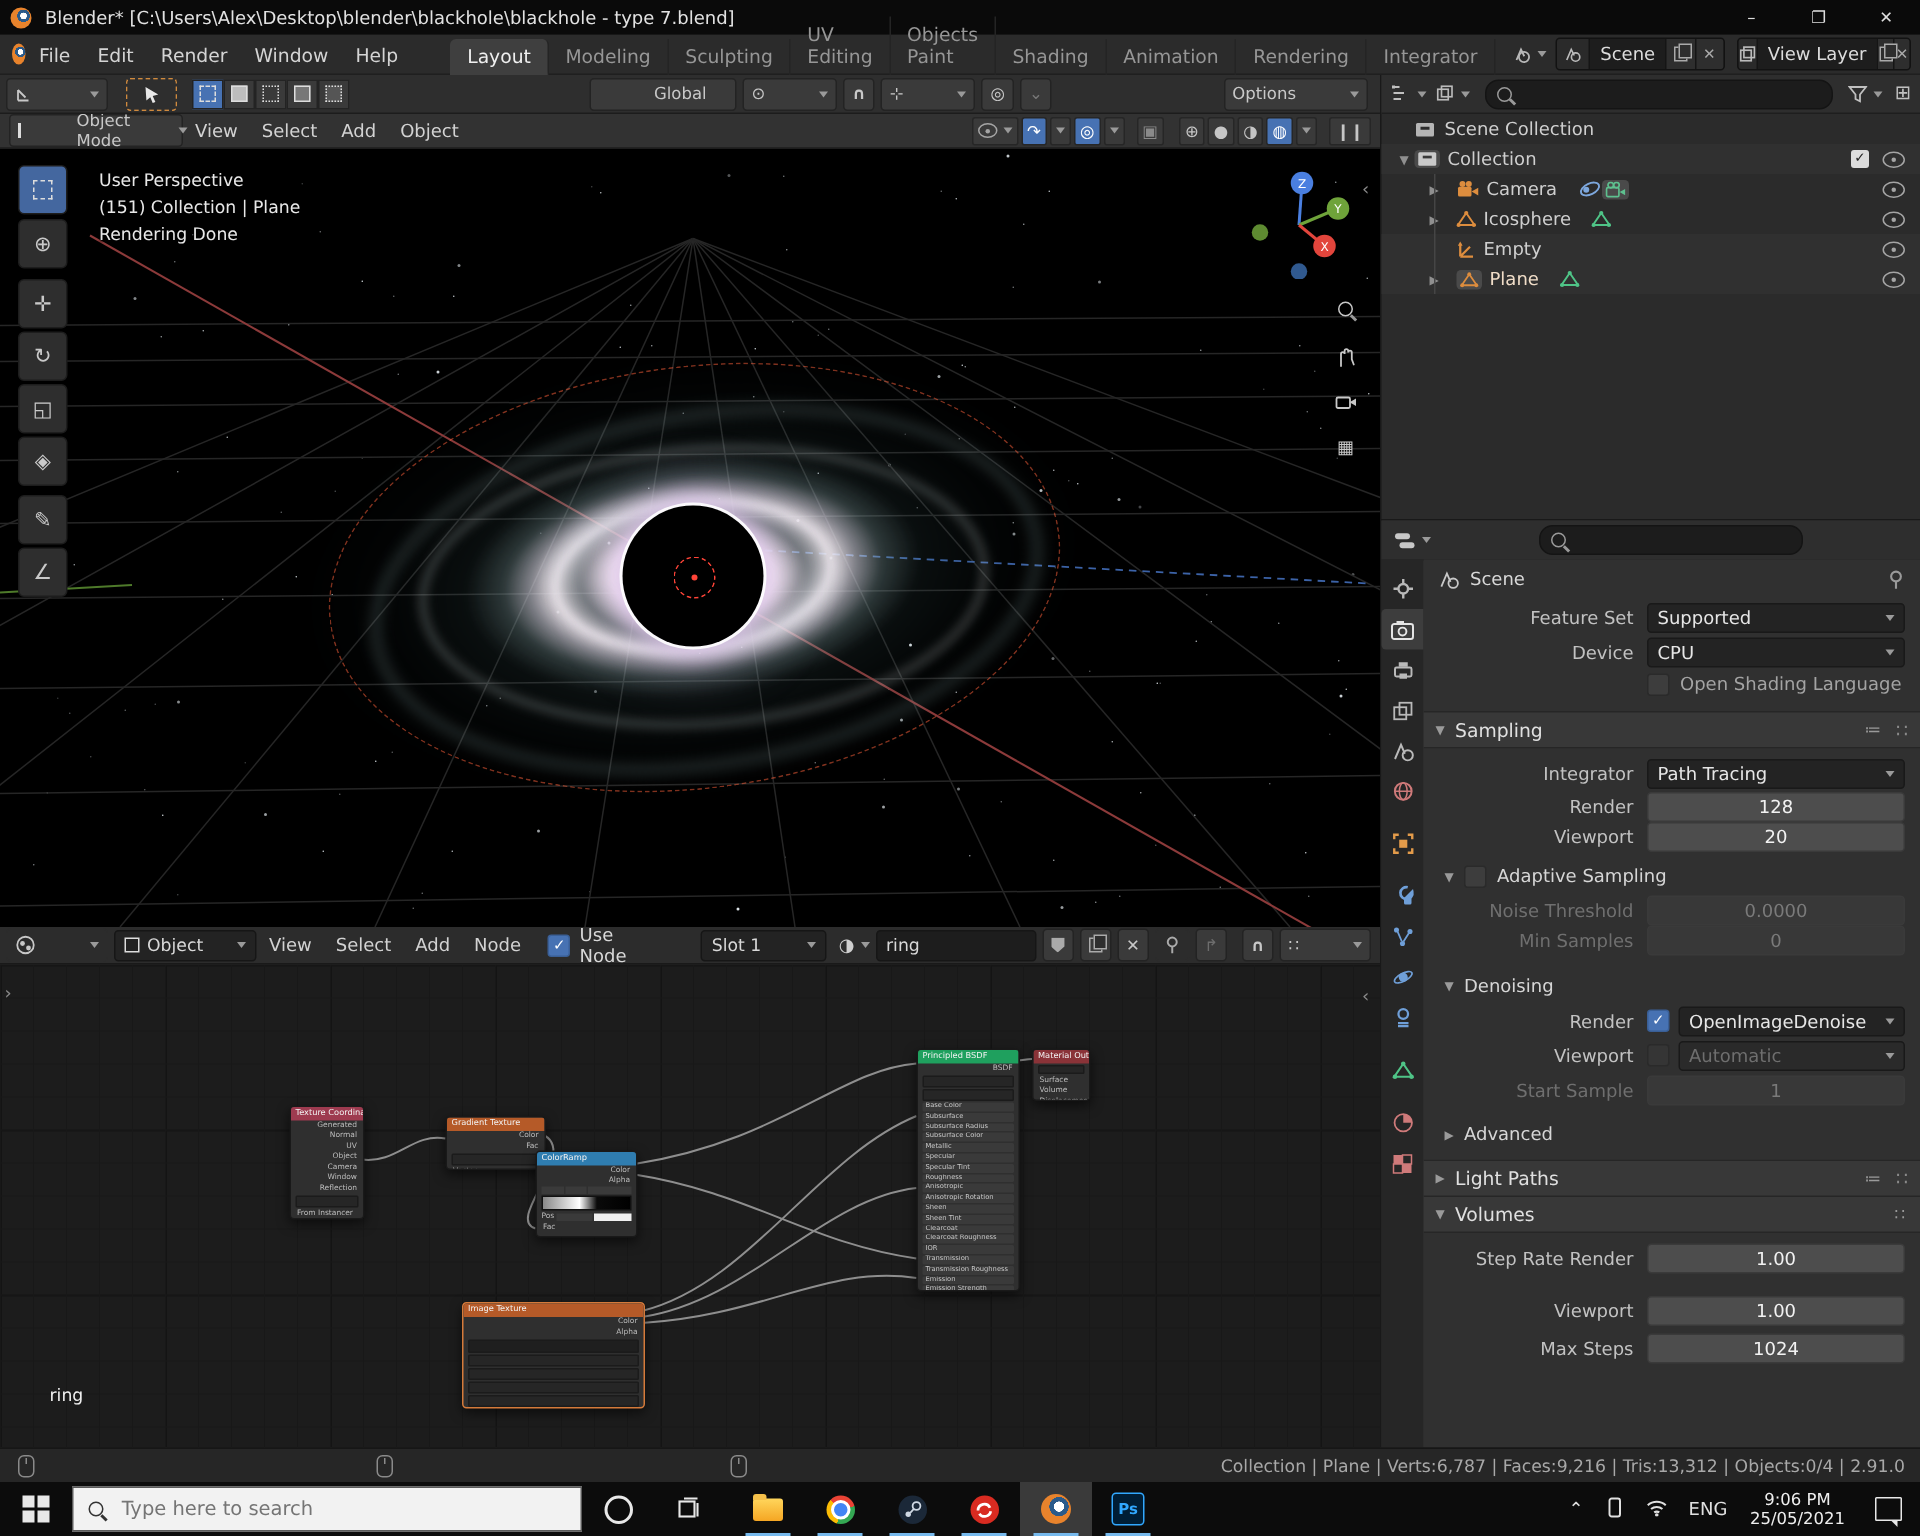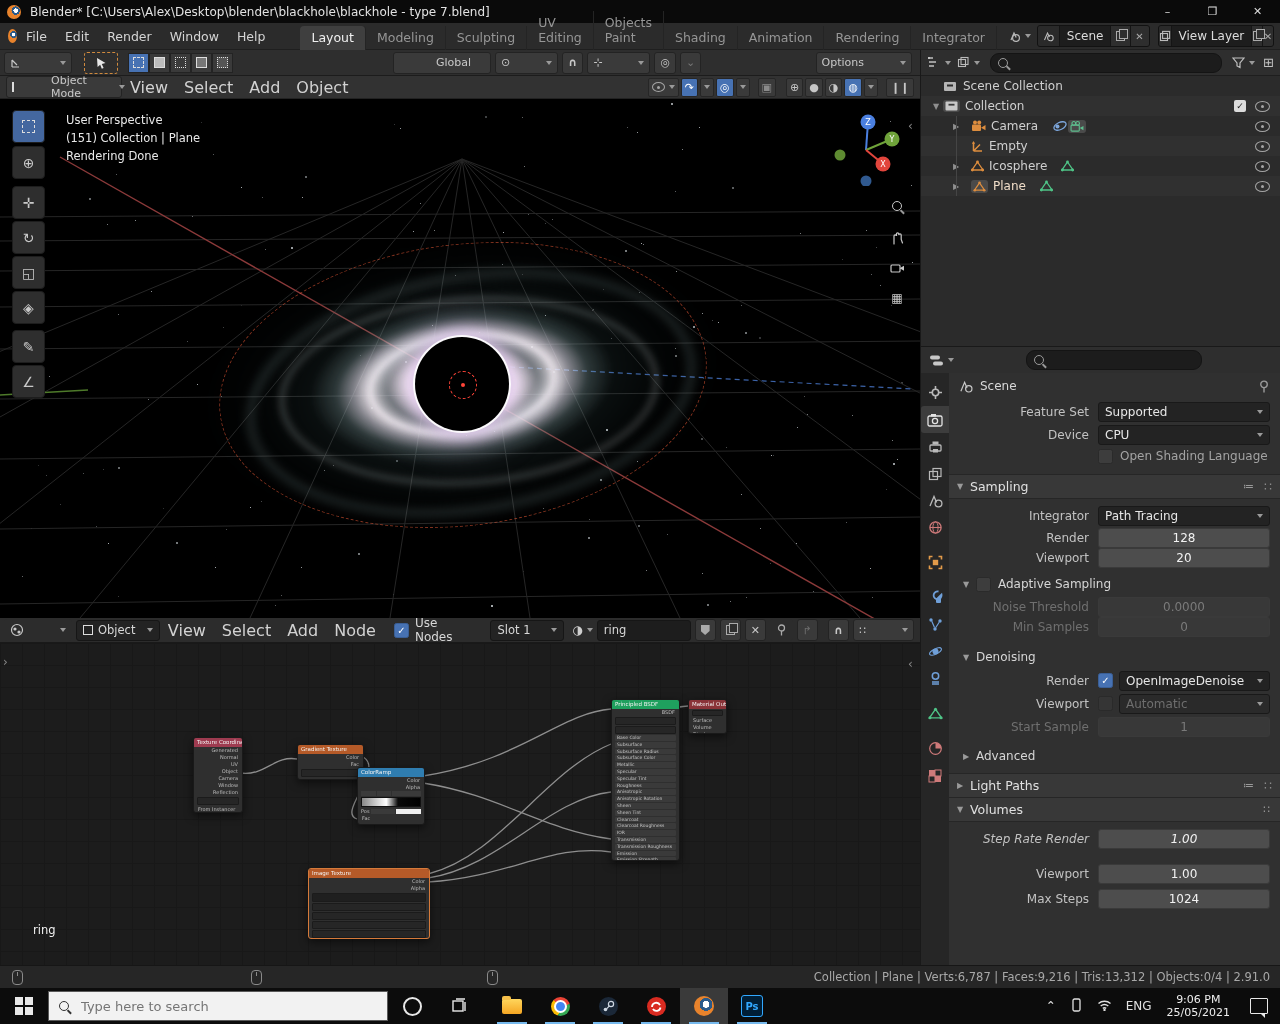--- a/index.html
+++ b/index.html
@@ -32,21 +32,21 @@
   .seg{display:flex;margin-left:10px;}
   .seg .s{width:19px;height:18px;background:#3a3a3a;border:1px solid #232323;display:flex;align-items:center;justify-content:center;}
   .seg .s.on{background:#4772b3;}
   .sq{width:9px;height:9px;border:1px dashed #ddd;}
   .sq.f{border-style:solid;background:#bdbdbd;}
   .sq.c{border-style:solid;}
   .sq.d{border-style:dotted;}
   
   #viewport{left:0;top:76px;width:920px;height:542px;background:#000;overflow:hidden;}
   #vp-header{left:0;top:0;width:920px;height:23px;background:#323232;display:flex;align-items:center;z-index:30;border-bottom:1px solid #222;box-sizing:border-box;}
-  .hmenu{padding:0 8px;color:#d2d2d2;font-size:16px;}
+  .hmenu{padding:0 8px;color:#d2d2d2;font-size:12px;}
   .hbtn{height:17px;display:flex;align-items:center;justify-content:center;background:#3a3a3a;border:1px solid #262626;border-radius:2px;margin-left:2px;padding:0 3px;color:#c6c6c6;font-size:11px;}
   .hbtn.on{background:#4772b3;color:#fff;}
   #vp-grid{left:0;top:23px;z-index:1;}
   #stars{left:0;top:0;width:920px;height:542px;z-index:0;}
   .star{position:absolute;background:#dfe6ea;border-radius:50%;}
   #bh{left:462px;top:308px;width:0;height:0;z-index:4;}
   .bh-outer{position:absolute;left:-262px;top:-146px;width:524px;height:292px;border-radius:50%;background:radial-gradient(closest-side,rgba(140,170,172,.22),rgba(66,100,102,.14) 58%,rgba(30,52,55,.08) 78%,transparent);filter:blur(7px);transform:rotate(-7deg);}
   .bh-swirl1{position:absolute;left:-218px;top:-112px;width:436px;height:224px;border-radius:50%;border:9px solid rgba(170,205,205,.14);filter:blur(4px);transform:rotate(-9deg);}
   .bh-swirl2{position:absolute;left:-184px;top:-88px;width:368px;height:176px;border-radius:50%;border:7px solid rgba(225,238,238,.17);filter:blur(3px);transform:rotate(-4deg);}
   .bh-ring{position:absolute;left:-152px;top:-80px;width:304px;height:160px;border-radius:50%;background:radial-gradient(closest-side,transparent 48%,rgba(255,246,252,.92) 60%,rgba(226,222,236,.55) 71%,rgba(140,170,172,.25) 83%,transparent);filter:blur(2px);transform:rotate(-6deg);}
@@ -553,21 +553,21 @@
       <span class="chev" style="margin-left:auto;"></span>
     </span>
     <div class="row">
         <div class="hmenu">View</div>
         <div class="hmenu">Select</div>
         <div class="hmenu">Add</div>
         <div class="hmenu">Node</div>
       </div>
     <span class="row" style="margin-left:10px;">
       <span class="chk on">✓</span>
-      <span style="margin-left:6px;color:#d8d8d8;">Use Nodes</span>
+      <span style="margin-left:6px;color:#d8d8d8;">Use Node</span>
     </span>
     <span class="dd" style="width:72px;margin-left:26px;">
       <span>Slot 1</span>
       <span class="chev" style="margin-left:auto;"></span>
     </span>
     <span class="row" style="margin-left:8px;">◑<span class="chev"></span></span>
     <span class="dd" style="width:96px;margin-left:4px;background:#1d1d1d;">
       <span>ring</span>
     </span>
     <span class="tbtn">
@@ -776,48 +776,48 @@
           <circle cx="4" cy="2.6" r="2" fill="none" stroke="#5ec08f" stroke-width="1.2"></circle>
           <circle cx="8.2" cy="2.6" r="2" fill="none" stroke="#5ec08f" stroke-width="1.2"></circle>
           <rect x="1" y="4.5" width="9" height="6.5" rx="1" fill="none" stroke="#5ec08f" stroke-width="1.2"></rect>
           <path d="M10.5 7.7 l4 -2.3 v4.6 Z" fill="#5ec08f"></path>
         </svg>
     </span>
     <span class="olright">
         <span class="eye"></span>
       </span>
   </div>
-  <div class="olrow alt">
-    <span class="hline"></span>
-    <span class="olarrow" style="padding-left:20px;"></span>
-    <svg width="13" height="12" viewBox="0 0 13 12" style="margin:0 5px 0 8px;">
-        <path d="M2.5 11 V2.5 M2.5 11 H11 M2.5 11 L9 4.5" stroke="#dd8d3e" stroke-width="1.5" fill="none"></path>
-        <path d="M2.5 1 l-1.6 2.8 h3.2 Z" fill="#dd8d3e"></path>
-      </svg>
-    <span>Empty</span>
-    <span class="olright">
-        <span class="eye"></span>
-      </span>
-  </div>
   <div class="olrow">
     <span class="hline"></span>
     <span class="olarrow" style="padding-left:20px;">▶</span>
     <svg width="13" height="12" viewBox="0 0 13 12" style="margin:0 5px 0 8px;">
         <path d="M6.5 2 L12 10 H1 Z" fill="none" stroke="#dd8d3e" stroke-width="1.3"></path>
         <circle cx="6.5" cy="2" r="1.4" fill="#dd8d3e"></circle>
         <circle cx="1.4" cy="10" r="1.4" fill="#dd8d3e"></circle>
         <circle cx="11.6" cy="10" r="1.4" fill="#dd8d3e"></circle>
       </svg>
     <span>Icosphere</span>
     <svg width="13" height="12" viewBox="0 0 13 12" style="margin-left:14px;">
         <path d="M6.5 2 L12 10 H1 Z" fill="none" stroke="#4fc487" stroke-width="1.3"></path>
         <circle cx="6.5" cy="2" r="1.4" fill="#4fc487"></circle>
         <circle cx="1.4" cy="10" r="1.4" fill="#4fc487"></circle>
         <circle cx="11.6" cy="10" r="1.4" fill="#4fc487"></circle>
       </svg>
+    <span class="olright">
+        <span class="eye"></span>
+      </span>
+  </div>
+  <div class="olrow alt">
+    <span class="hline"></span>
+    <span class="olarrow" style="padding-left:20px;"></span>
+    <svg width="13" height="12" viewBox="0 0 13 12" style="margin:0 5px 0 8px;">
+        <path d="M2.5 11 V2.5 M2.5 11 H11 M2.5 11 L9 4.5" stroke="#dd8d3e" stroke-width="1.5" fill="none"></path>
+        <path d="M2.5 1 l-1.6 2.8 h3.2 Z" fill="#dd8d3e"></path>
+      </svg>
+    <span>Empty</span>
     <span class="olright">
         <span class="eye"></span>
       </span>
   </div>
   <div class="olrow alt">
     <span class="hline"></span>
     <span class="olarrow" style="padding-left:20px;">▶</span>
     <span class="chip" style="margin:0 5px 0 8px;">
       <svg width="13" height="11" viewBox="0 0 13 12">
           <path d="M6.5 2 L12 10 H1 Z" fill="none" stroke="#dd8d3e" stroke-width="1.3"></path>
@@ -1052,21 +1052,21 @@
       <span class="tri">▶</span>
         <span>Light Paths</span>
       <span class="secic">≔</span>
       <span style="color:#8a8a8a;margin-left:8px;">∷</span>
     </div>
     <div class="sechead" style="border-top:none;">
       <span class="tri">▼</span>
         <span>Volumes</span>
       <span class="secic">∷</span>
     </div>
-    <div class="prow" style="margin-top:7px;height:19px;margin-bottom:16px;font-style:italic;">
+    <div class="prow" style="margin-top:7px;height:19px;margin-bottom:16px;">
       <span class="plabel">Step Rate Render</span>
       <span class="pfield num">1.00</span>
     </div>
     <div class="prow" style="height:19px;margin-top:1px;">
       <span class="plabel">Viewport</span>
       <span class="pfield num">1.00</span>
     </div>
     <div class="prow" style="margin-top:6px;height:19px;">
       <span class="plabel">Max Steps</span>
       <span class="pfield num">1024</span>

